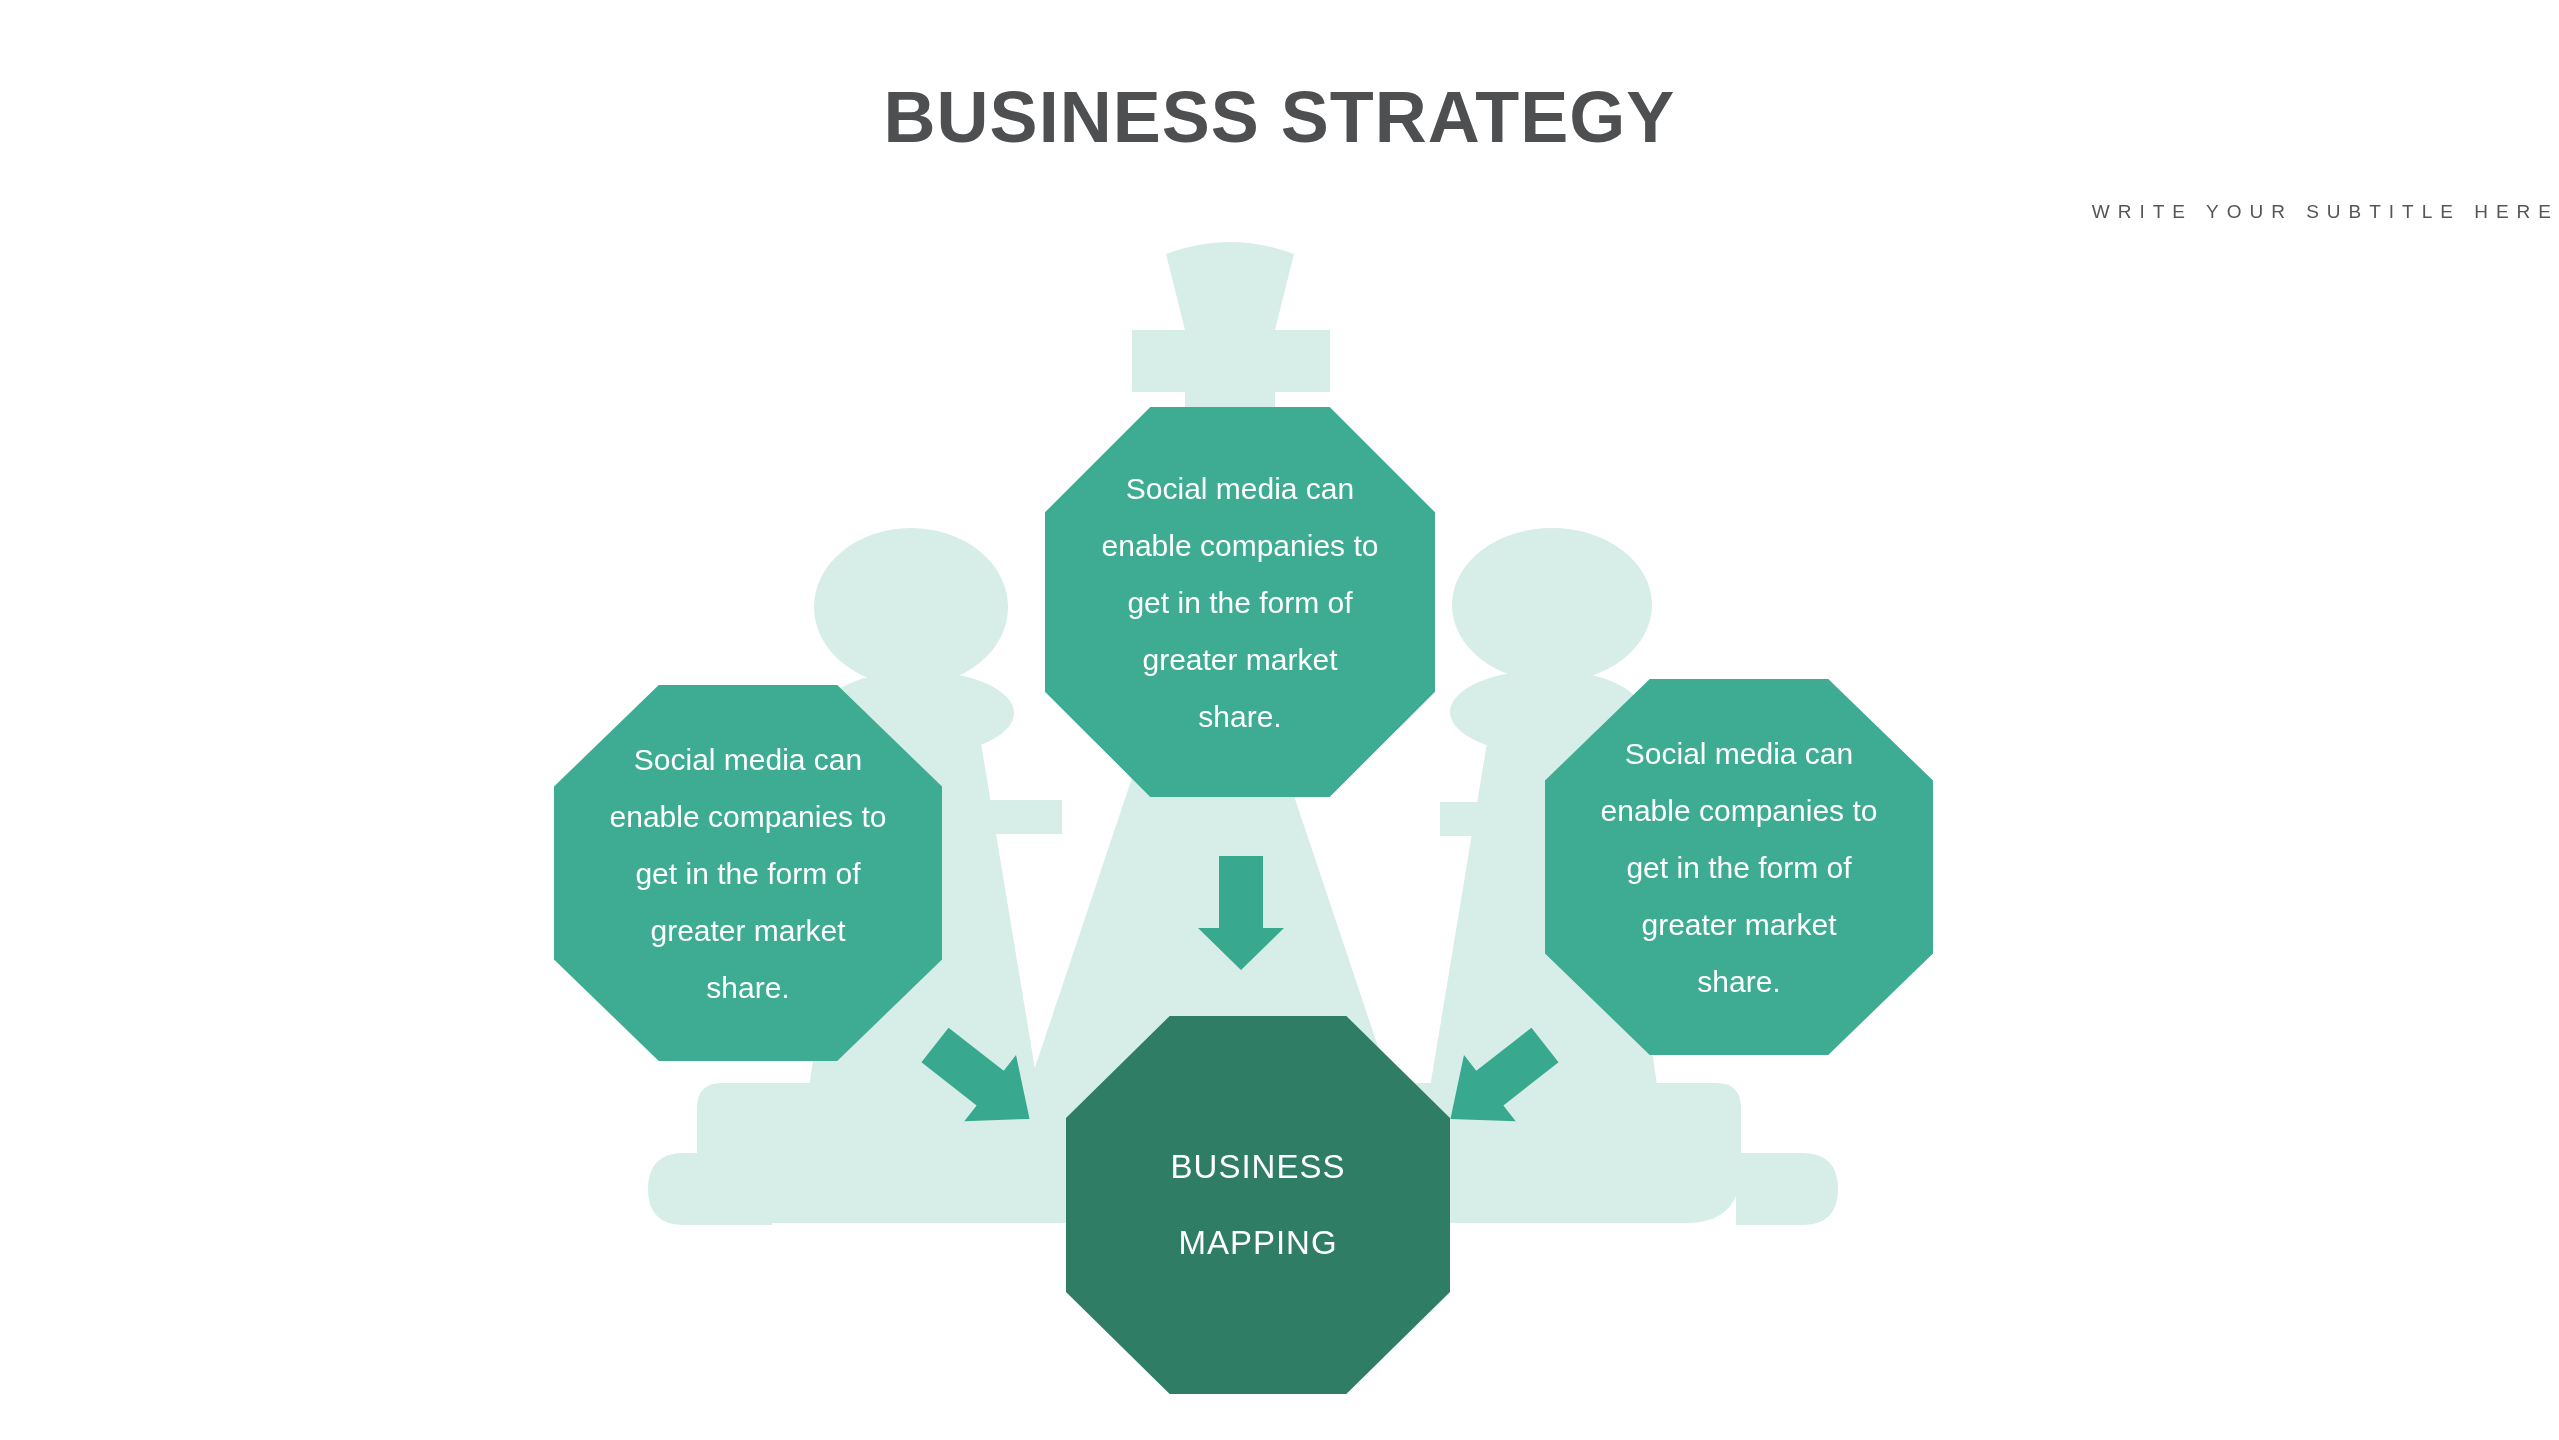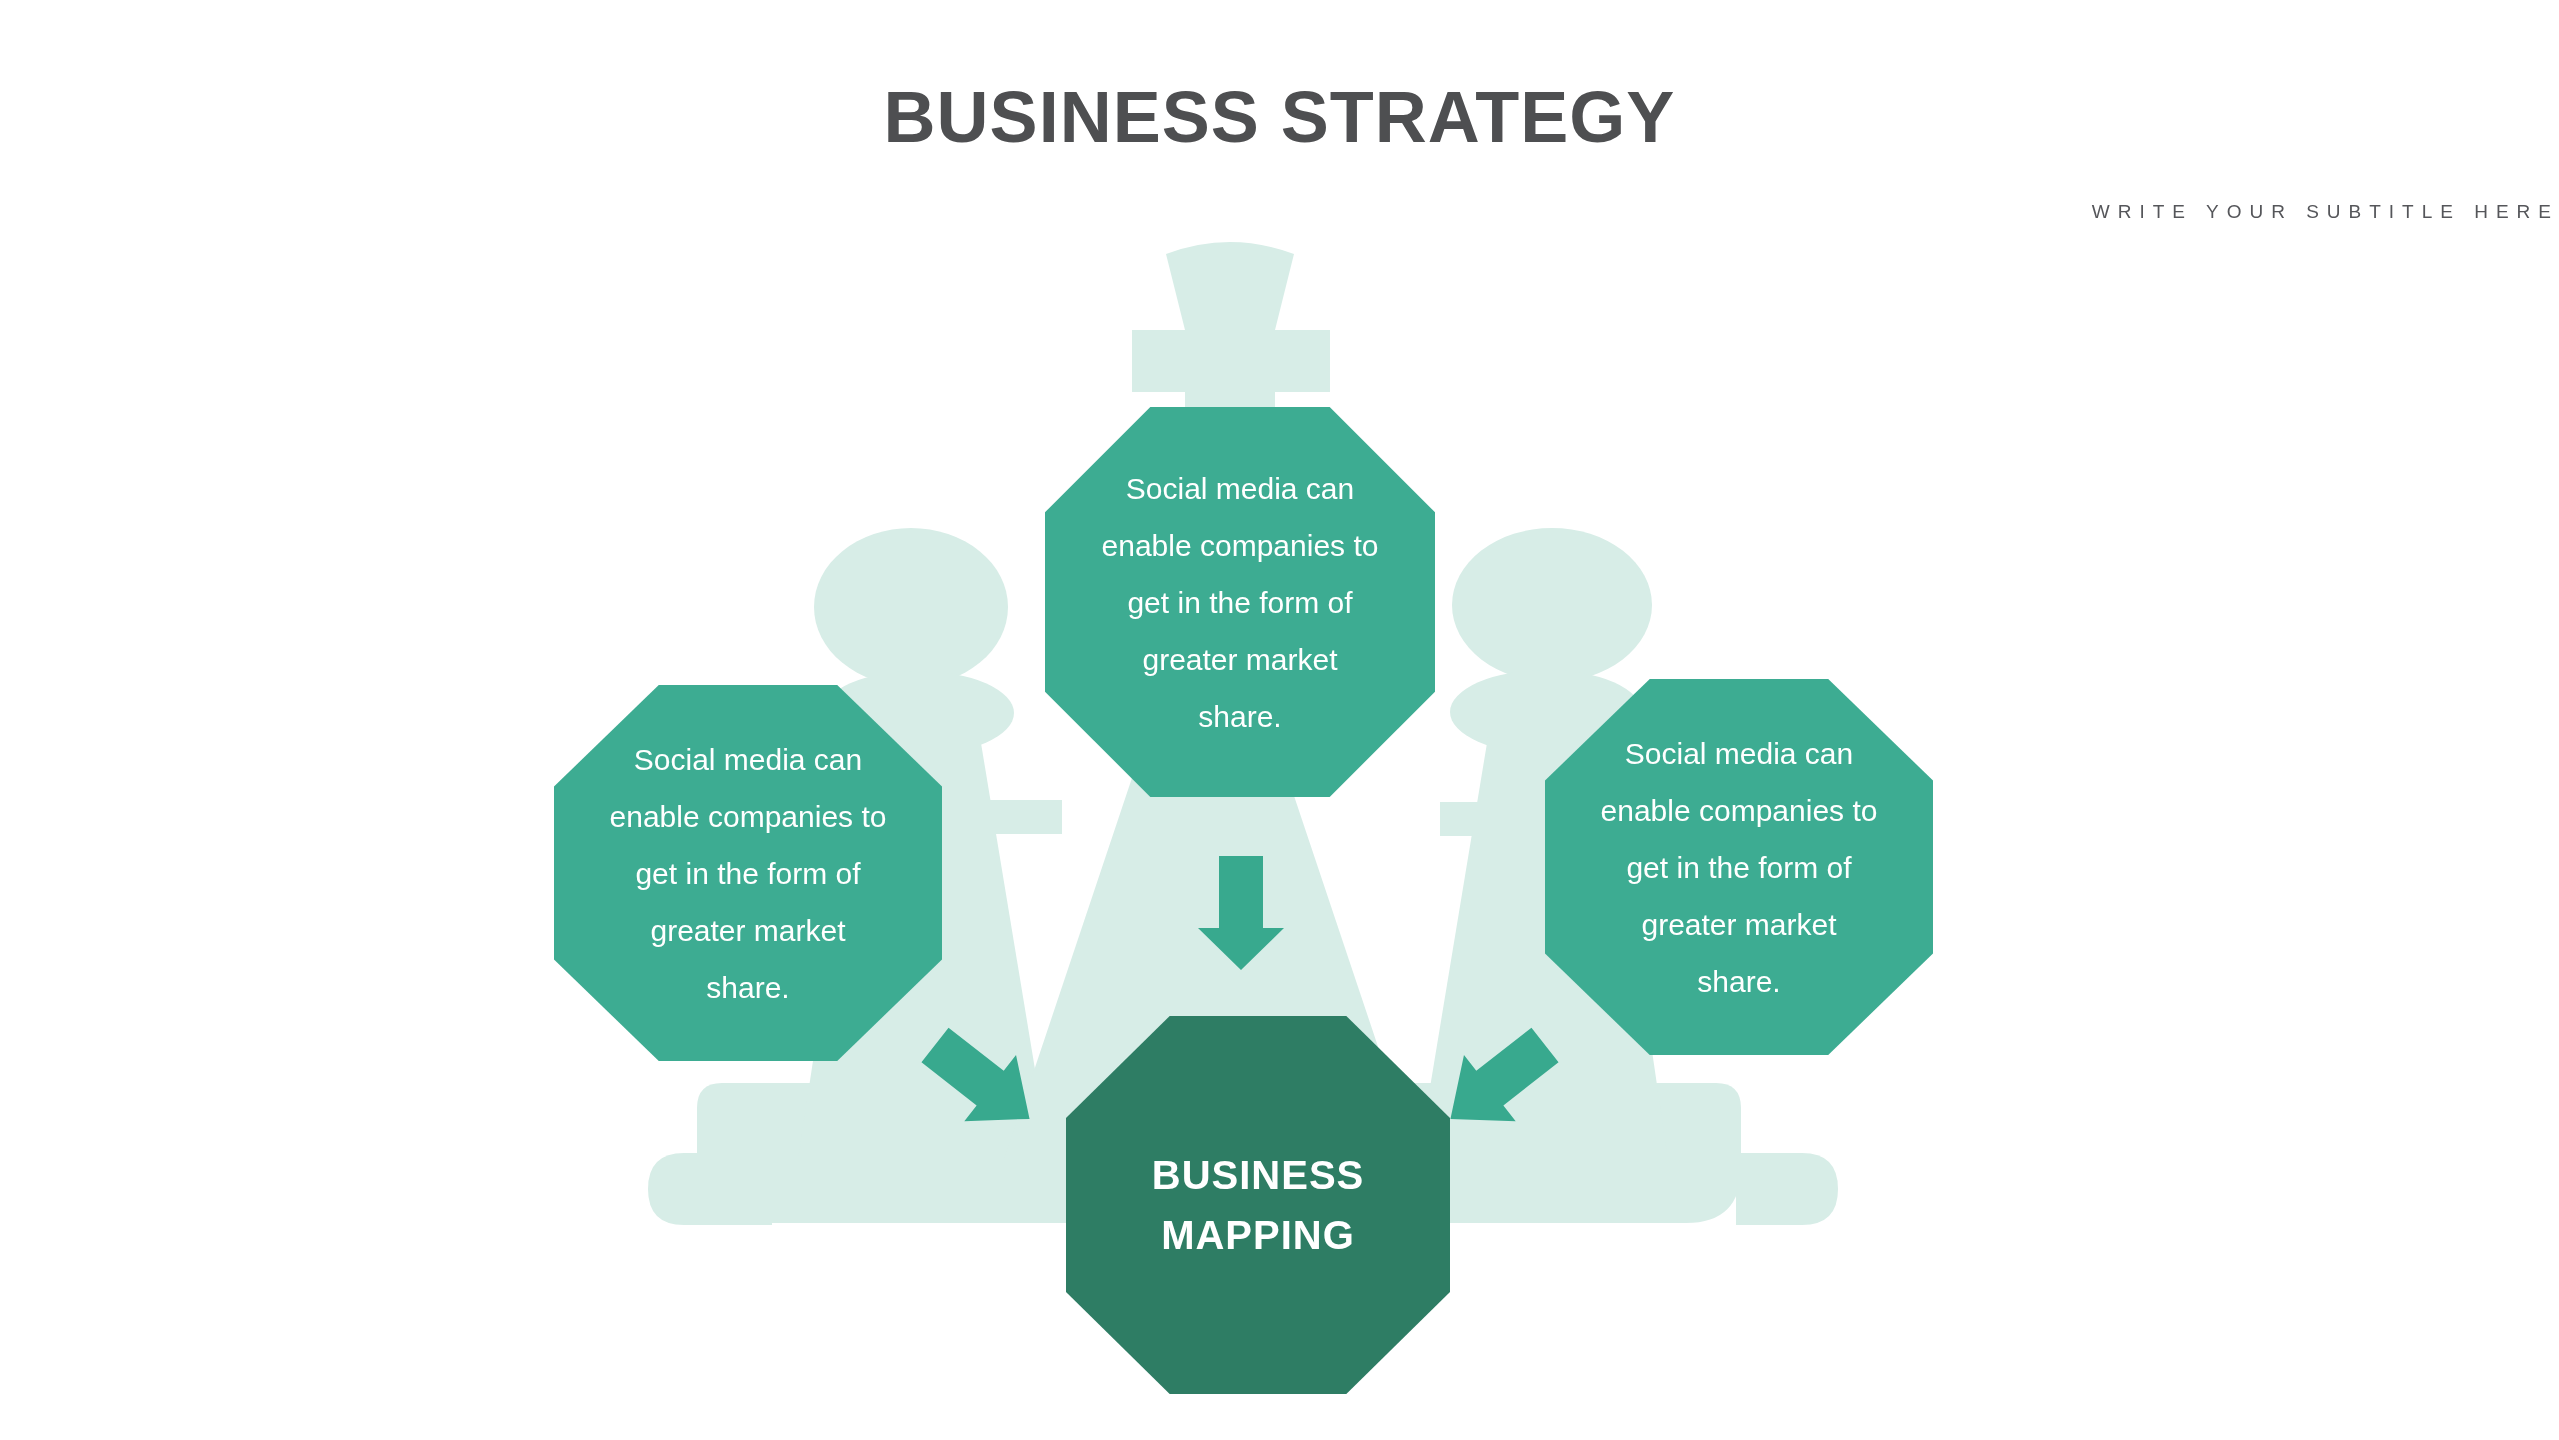--- a/index.html
+++ b/index.html
@@ -64,22 +64,22 @@
   }
   .octagon-top{left:1045px;top:407px;width:390px;height:390px;}
   .octagon-left{left:554px;top:685px;width:388px;height:376px;}
   .octagon-right{left:1545px;top:679px;width:388px;height:376px;}
   .octagon-center{
     left:1066px;top:1016px;width:384px;height:378px;
     background:var(--octagon-dark);
   }
   .octagon-center p{
     width:260px;
-    font-size:40px;line-height:60px;
-    font-weight:700;letter-spacing:1px;
+    font-size:33px;line-height:76px;
+    font-weight:400;letter-spacing:1px;
   }
 </style>
 </head>
 <body>
 
 <div class="canvas">
 
   <svg class="bg-svg" width="2559" height="1440" viewBox="0 0 2559 1440">
 
     <g>

